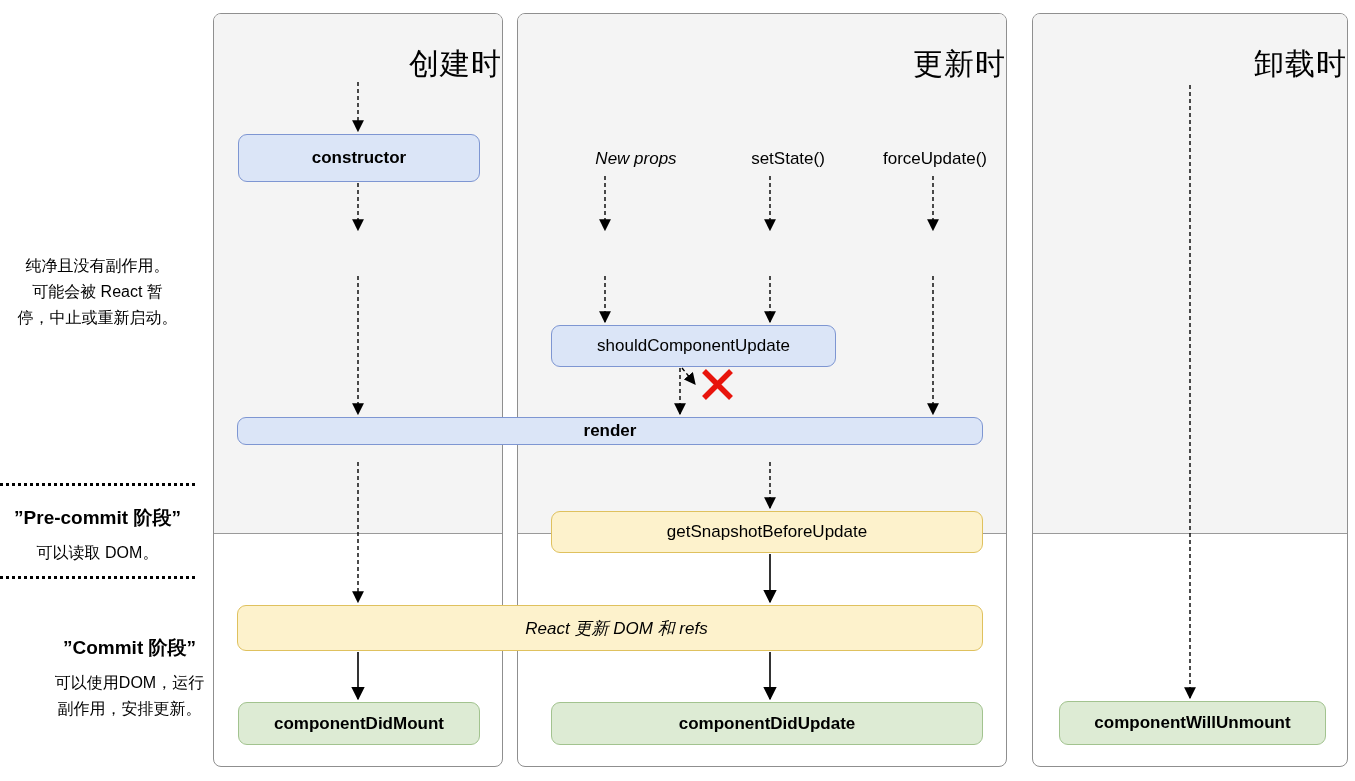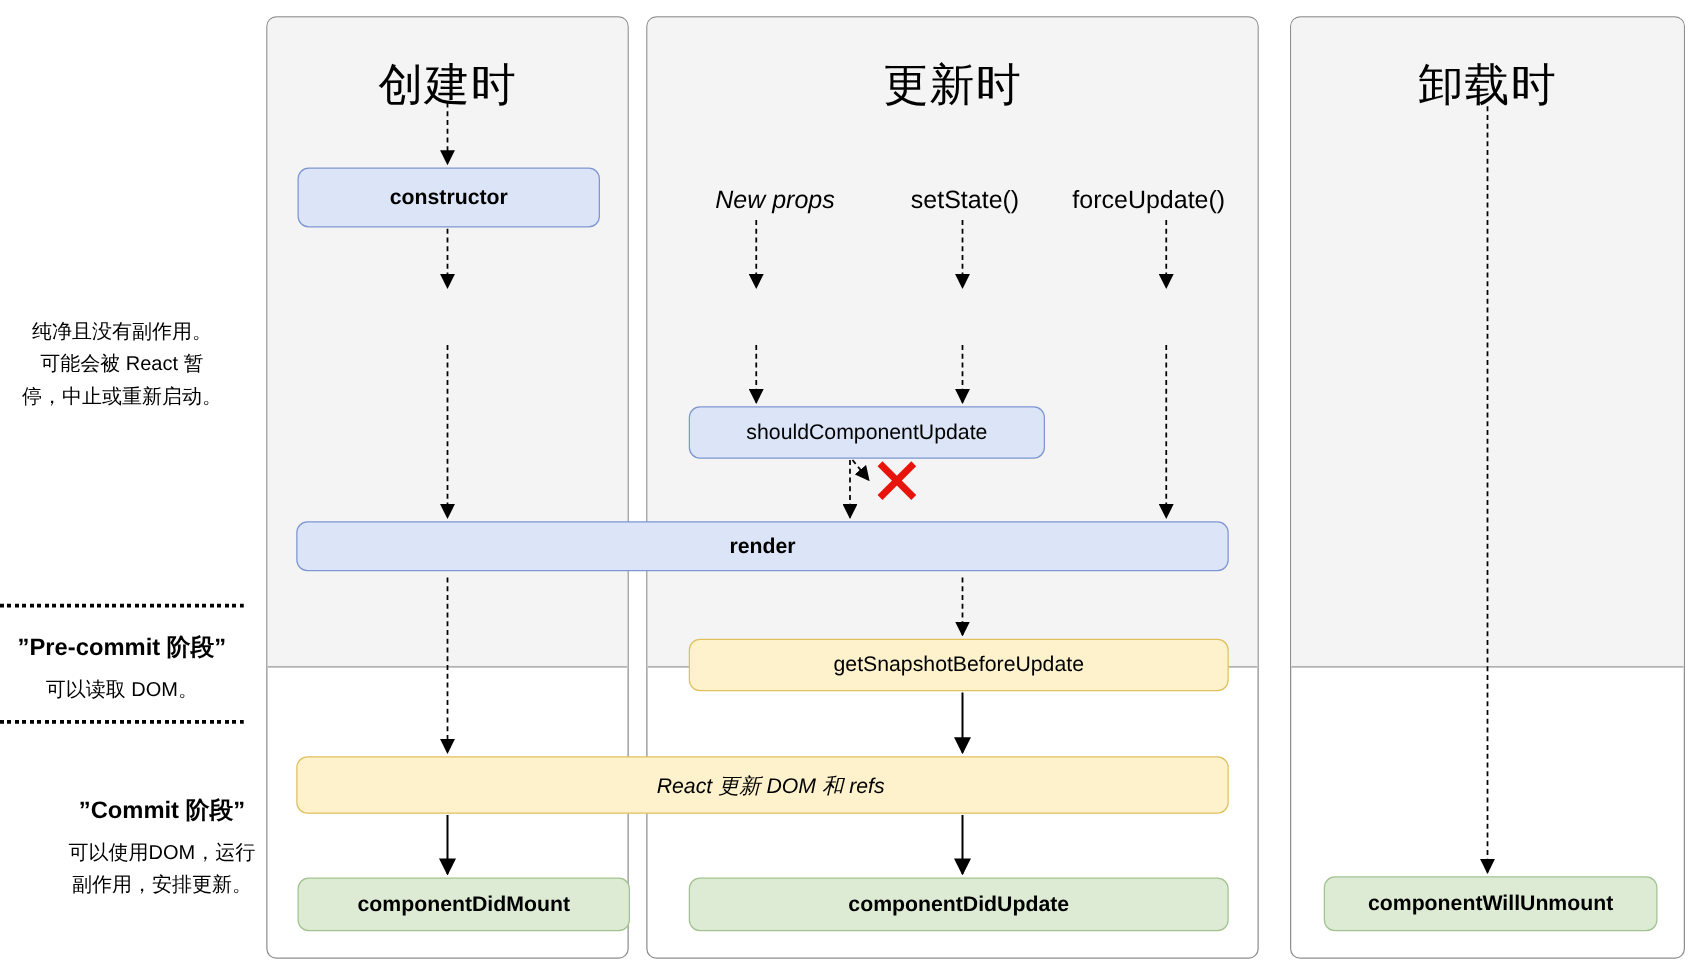--- a/index.html
+++ b/index.html
@@ -26,22 +26,22 @@
     position:absolute;left:0;top:0;right:0;
     height:519px;
     background:var(--render-bg,#f4f4f4);
     border-bottom:1px solid #9a9a9a;
   }
   #panel-mounting{left:213px;width:290px;}
   #panel-updating{left:517px;width:490px;}
   #panel-unmounting{left:1032px;width:316px;}
   .panel-title{
     position:absolute;top:30px;left:0;right:0;
-    text-align:center;
-    font-size:36px;
+    text-align:right;
+    font-size:30px;
     letter-spacing:1px;
   }
   
   .phase{position:absolute;left:0;width:195px;text-align:center;z-index:1;}
   .phase-title{font-weight:bold;font-size:19px;}
   .phase-desc{font-size:16px;line-height:26px;white-space:pre-line;margin-top:9px;}
   #phase-render{top:244px;}
   #phase-precommit{top:505px;}
   #phase-commit{top:635px;padding-left:32px;}
   .dotted-divider{
@@ -62,31 +62,31 @@
     border:1px solid;
   }
   .lbox.blue{background:var(--blue-fill,#dbe5f7);border-color:var(--blue-border,#7e96d2);}
   .lbox.yellow{background:var(--yellow-fill,#fdf2cc);border-color:var(--yellow-border,#dfc15e);}
   .lbox.green{background:var(--green-fill,#ddebd4);border-color:var(--green-border,#a2c38f);}
   .lbox.bold{font-weight:bold;}
   .lbox.italic{font-style:italic;padding-left:13px;}
   #box-constructor{left:238px;top:134px;width:242px;height:48px;}
   #box-getderived{left:237px;top:233px;width:746px;height:42px;}
   #box-shouldupdate{left:551px;top:325px;width:285px;height:42px;}
-  #box-render{left:237px;top:417px;width:746px;height:40px;}
+  #box-render{left:237px;top:417px;width:746px;height:28px;}
   #box-getsnapshot{left:551px;top:511px;width:432px;height:42px;}
   #box-reactupdates{left:237px;top:605px;width:746px;height:46px;}
-  #box-didmount{left:238px;top:702px;width:266px;height:43px;}
+  #box-didmount{left:238px;top:702px;width:242px;height:43px;}
   #box-didupdate{left:551px;top:702px;width:432px;height:43px;}
   #box-willunmount{left:1059px;top:701px;width:267px;height:44px;}
   
   .trigger{
     position:absolute;top:149px;z-index:3;
     transform:translateX(-50%);
-    font-size:20px;white-space:nowrap;
+    font-size:17px;white-space:nowrap;margin-left:16px;
   }
   .trigger.italic{font-style:italic;}
   #trigger-newprops{left:620px;}
   #trigger-setstate{left:772px;}
   #trigger-forceupdate{left:919px;}
 </style>
 </head>
 <body>
 
 <div id="canvas" style="--panel-bg: #ffffff; --render-bg: #f4f4f4; --panel-border: #8f8f8f; --blue-fill: #dbe5f7; --blue-border: #7e96d2; --yellow-fill: #fdf2cc; --yellow-border: #dfc15e; --green-fill: #ddebd4; --green-border: #a2c38f;">

